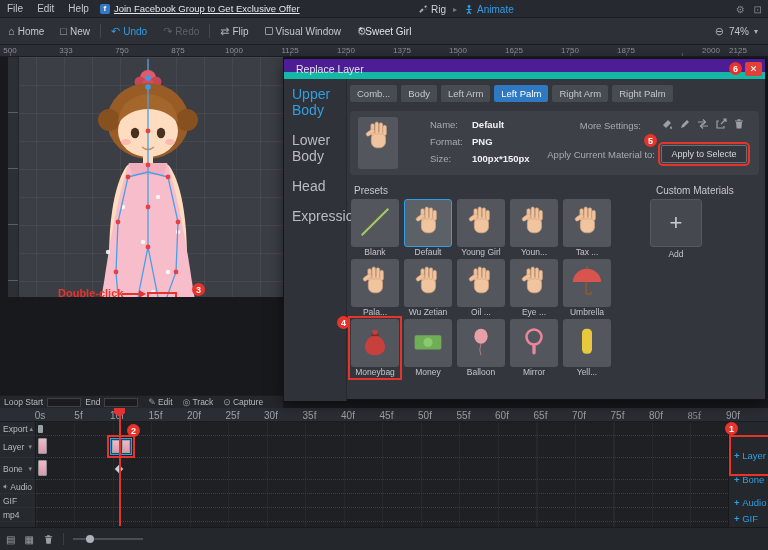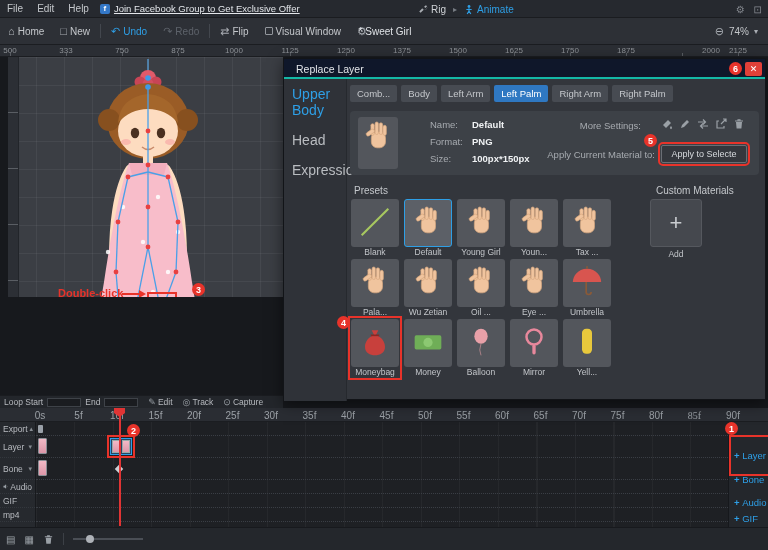--- a/index.html
+++ b/index.html
@@ -34,21 +34,21 @@
 .hr-mark{position:absolute;bottom:0;width:1px;height:3px;background:#5a5e64}
 
 #canvas{position:absolute;left:8px;top:57px;width:275px;height:240px;background-color:#3b3e44;background-image:linear-gradient(rgba(255,255,255,.05) 1px,transparent 1px),linear-gradient(90deg,rgba(255,255,255,.05) 1px,transparent 1px);background-size:28px 28px;overflow:hidden}
 #vruler{position:absolute;left:0;top:0;width:11px;height:338px;background:#2c2f35;border-right:1px solid #22252a;background-image:repeating-linear-gradient(180deg,transparent 0 55px,#5a5e64 55px 56px)}
 #char-svg{position:absolute;left:0;top:0}
 #dblclick{position:absolute;left:50px;top:230px;color:#e8332a;font-weight:bold;font-size:11px}
 #dbl-arrow{position:absolute;left:114px;top:232px}
 #hand-box{position:absolute;left:139px;top:235px;width:30px;height:46px;border:2px solid #e8332a}
 
 #dialog{position:absolute;left:283px;top:58px;width:483px;height:342px;background:#33363c;border:1px solid #121418;box-shadow:0 4px 14px rgba(0,0,0,.5);z-index:10}
-#dlg-titlebar{position:absolute;left:0;top:0;width:100%;height:20px;background:#0f172a;border-bottom:2px solid #14b8a6}
+#dlg-titlebar{position:absolute;left:0;top:0;width:100%;height:20px;background:#4c1d95;border-bottom:7px solid #14b8a6}
 #dlg-title{position:absolute;left:12px;top:4px;color:#e2e5e9;font-size:10.5px}
 #dlg-close{position:absolute;right:3px;top:3px;width:17px;height:14px;background:#e04038;color:#fff;font-size:9px;line-height:14px;text-align:center;border-radius:2px;cursor:pointer}
 #dlg-side{position:absolute;left:0;top:20px;width:63px;height:322px;background:#2f3238;border-right:1px solid #26292e}
 .side-item{padding:7px 8px;color:#b9bcc0;font-size:14px}
 .side-item.sel{color:#2e9fe6}
 #dlg-tabs{position:absolute;left:66px;top:26px;display:flex;gap:4px}
 .dtab{padding:3px 7px;background:#474b52;color:#c5c8cc;font-size:9.5px;border-radius:2px}
 .dtab.sel{background:#2f78c2;color:#fff}
 #info-panel{position:absolute;left:66px;top:52px;width:409px;height:64px;background:#3d4147;border-radius:4px}
 #info-thumb{position:absolute;left:8px;top:6px;width:40px;height:52px;background:#53565c;border-radius:3px}
@@ -311,20 +311,21 @@
   <div id="hand-box"></div>
 </div>
 
 <div id="dialog">
   <div id="dlg-titlebar">
     <span id="dlg-title">Replace Layer</span>
     <span id="dlg-close">✕</span>
   </div>
   <div id="dlg-side">
       <div class="side-item sel">Upper Body</div>
+      <div class="side-item">Lower Body</div>
       <div class="side-item">Head</div>
       <div class="side-item">Expression</div>
     </div>
   <div id="dlg-tabs">
       <div class="dtab">Comb...</div>
       <div class="dtab">Body</div>
       <div class="dtab">Left Arm</div>
       <div class="dtab sel">Left Palm</div>
       <div class="dtab">Right Arm</div>
       <div class="dtab">Right Palm</div>

